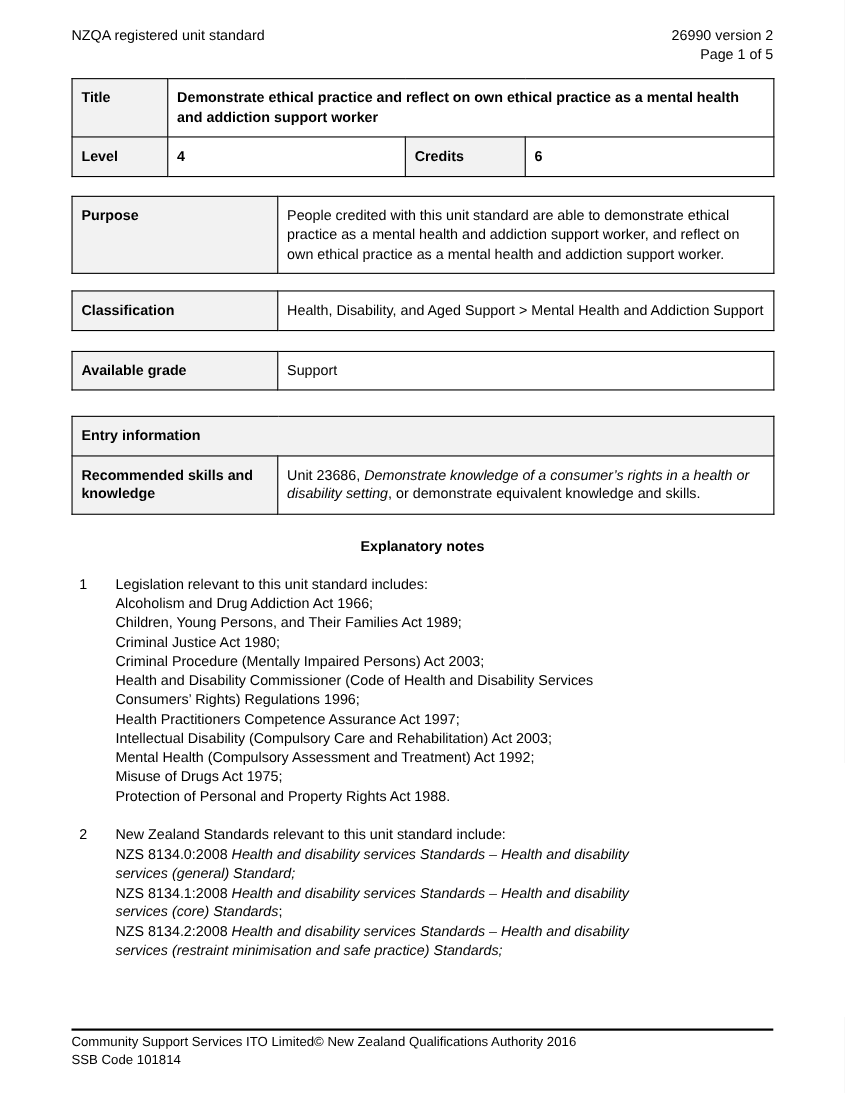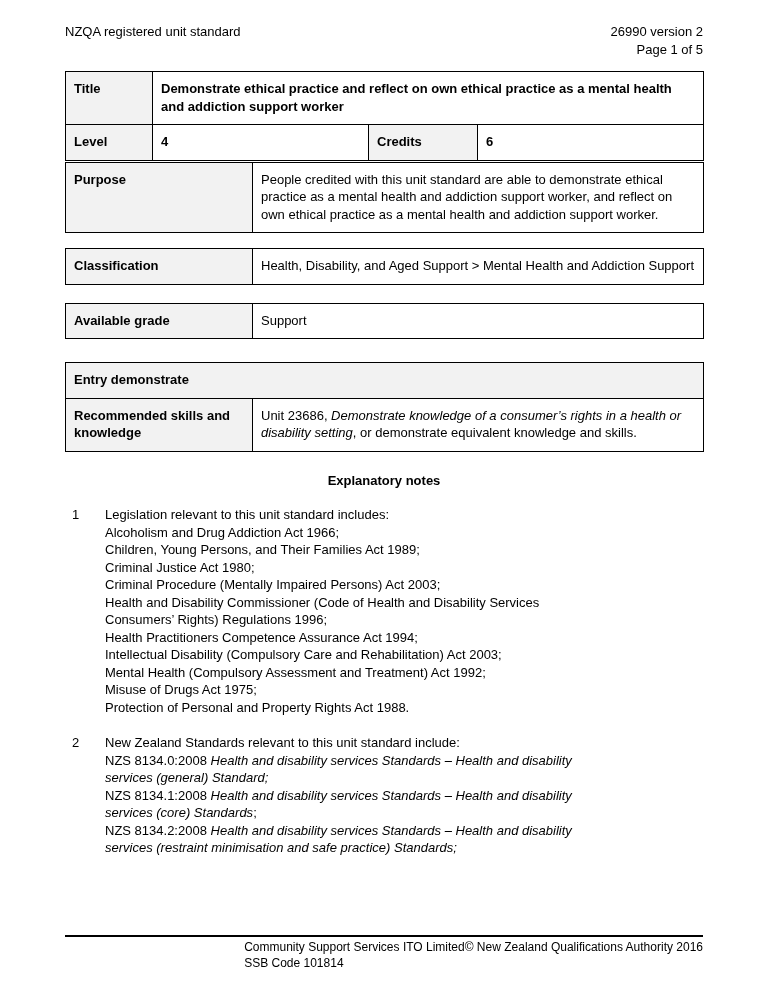--- a/index.html
+++ b/index.html
@@ -18,37 +18,37 @@
   .header { display: flex; justify-content: space-between; }
   .header-right { text-align: right; }
 
   table.doc { border-collapse: collapse; width: 638px; table-layout: fixed; }
   table.doc td { border: 1px solid #000; padding: 8px 8px 9px 8px; vertical-align: top; }
   td.shaded { background: #f2f2f2; }
   .bold { font-weight: bold; }
   .it { font-style: italic; text-align: right; }
 
   .title-table { margin-top: 13px; }
-  .purpose-table { margin-top: 1px; border-radius: 15px; }
+  .purpose-table { margin-top: 17px; border-radius: 15px; }
   .classification-table { margin-top: 15px; padding-left: 40px; }
   .grade-table { margin-top: 18px; }
   .entry-table { margin-top: 23px; }
 
   .notes-heading { margin-top: 20px; font-weight: bold; text-align: center; }
   .notes { margin-top: 17px; }
   .note { display: flex; padding-left: 7px; }
   .note + .note { margin-top: 18px; }
   .note-num { width: 33px; flex: none; }
   .note-body { flex: 1; }
 
   .footer {
     position: absolute; top: 935px; left: 65px; width: 638px;
     border-top: 2px solid #000;
     padding-top: 3px;
-    display: flex; justify-content: flex-end;
+    display: flex; justify-content: flex-start;
     font-size: 12px; line-height: 15.5px;
   }
 </style>
 </head>
 <body>
 
 <div class="page">
 
   <div class="header">
     <div>NZQA registered unit standard</div>
@@ -118,21 +118,21 @@
     </tbody>
   </table>
 
   <table class="doc entry-table">
     <colgroup>
         <col style="width:187px">
         <col style="width:451px">
       </colgroup>
     <tbody>
       <tr>
-        <td colspan="2" class="shaded bold">Entry demonstrate</td>
+        <td colspan="2" class="shaded bold">Entry information</td>
       </tr>
       <tr>
         <td class="shaded bold">Recommended skills and knowledge</td>
         <td><span>Unit 23686, </span><span class="it">Demonstrate knowledge of a consumer’s rights in a health or disability setting</span><span>, or demonstrate equivalent knowledge and skills.</span></td>
       </tr>
     </tbody>
   </table>
 
   <div class="notes-heading">Explanatory notes</div>
 
@@ -140,21 +140,21 @@
       <div class="note">
         <div class="note-num">1</div>
         <div class="note-body">
           <div class="note-line">Legislation relevant to this unit standard includes:</div>
           <div class="note-line">Alcoholism and Drug Addiction Act 1966;</div>
           <div class="note-line">Children, Young Persons, and Their Families Act 1989;</div>
           <div class="note-line">Criminal Justice Act 1980;</div>
           <div class="note-line">Criminal Procedure (Mentally Impaired Persons) Act 2003;</div>
           <div class="note-line">Health and Disability Commissioner (Code of Health and Disability Services</div>
           <div class="note-line">Consumers’ Rights) Regulations 1996;</div>
-          <div class="note-line">Health Practitioners Competence Assurance Act 1994;</div>
+          <div class="note-line">Health Practitioners Competence Assurance Act 1997;</div>
           <div class="note-line">Intellectual Disability (Compulsory Care and Rehabilitation) Act 2003;</div>
           <div class="note-line">Mental Health (Compulsory Assessment and Treatment) Act 1992;</div>
           <div class="note-line">Misuse of Drugs Act 1975;</div>
           <div class="note-line">Protection of Personal and Property Rights Act 1988.</div>
         </div>
       </div>
       <div class="note">
         <div class="note-num">2</div>
         <div class="note-body">
           <div class="note-line">New Zealand Standards relevant to this unit standard include:</div>

